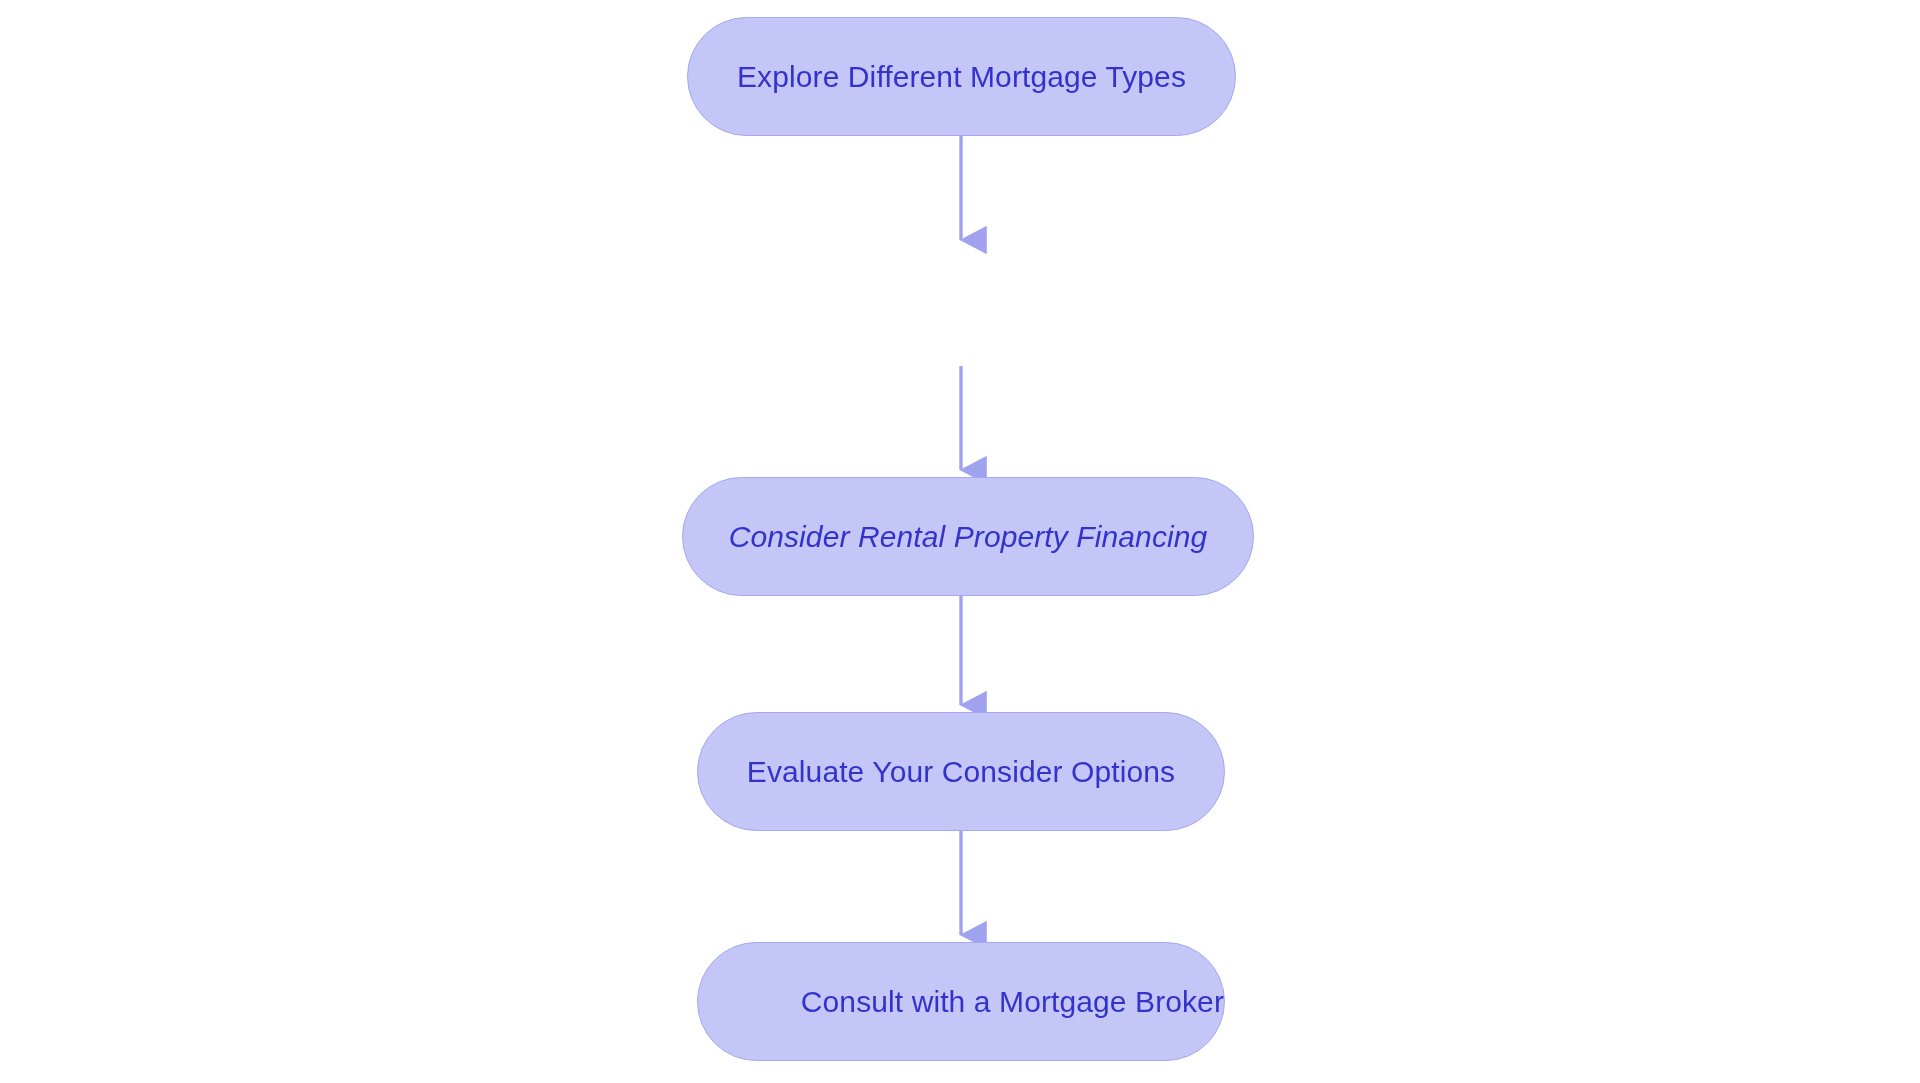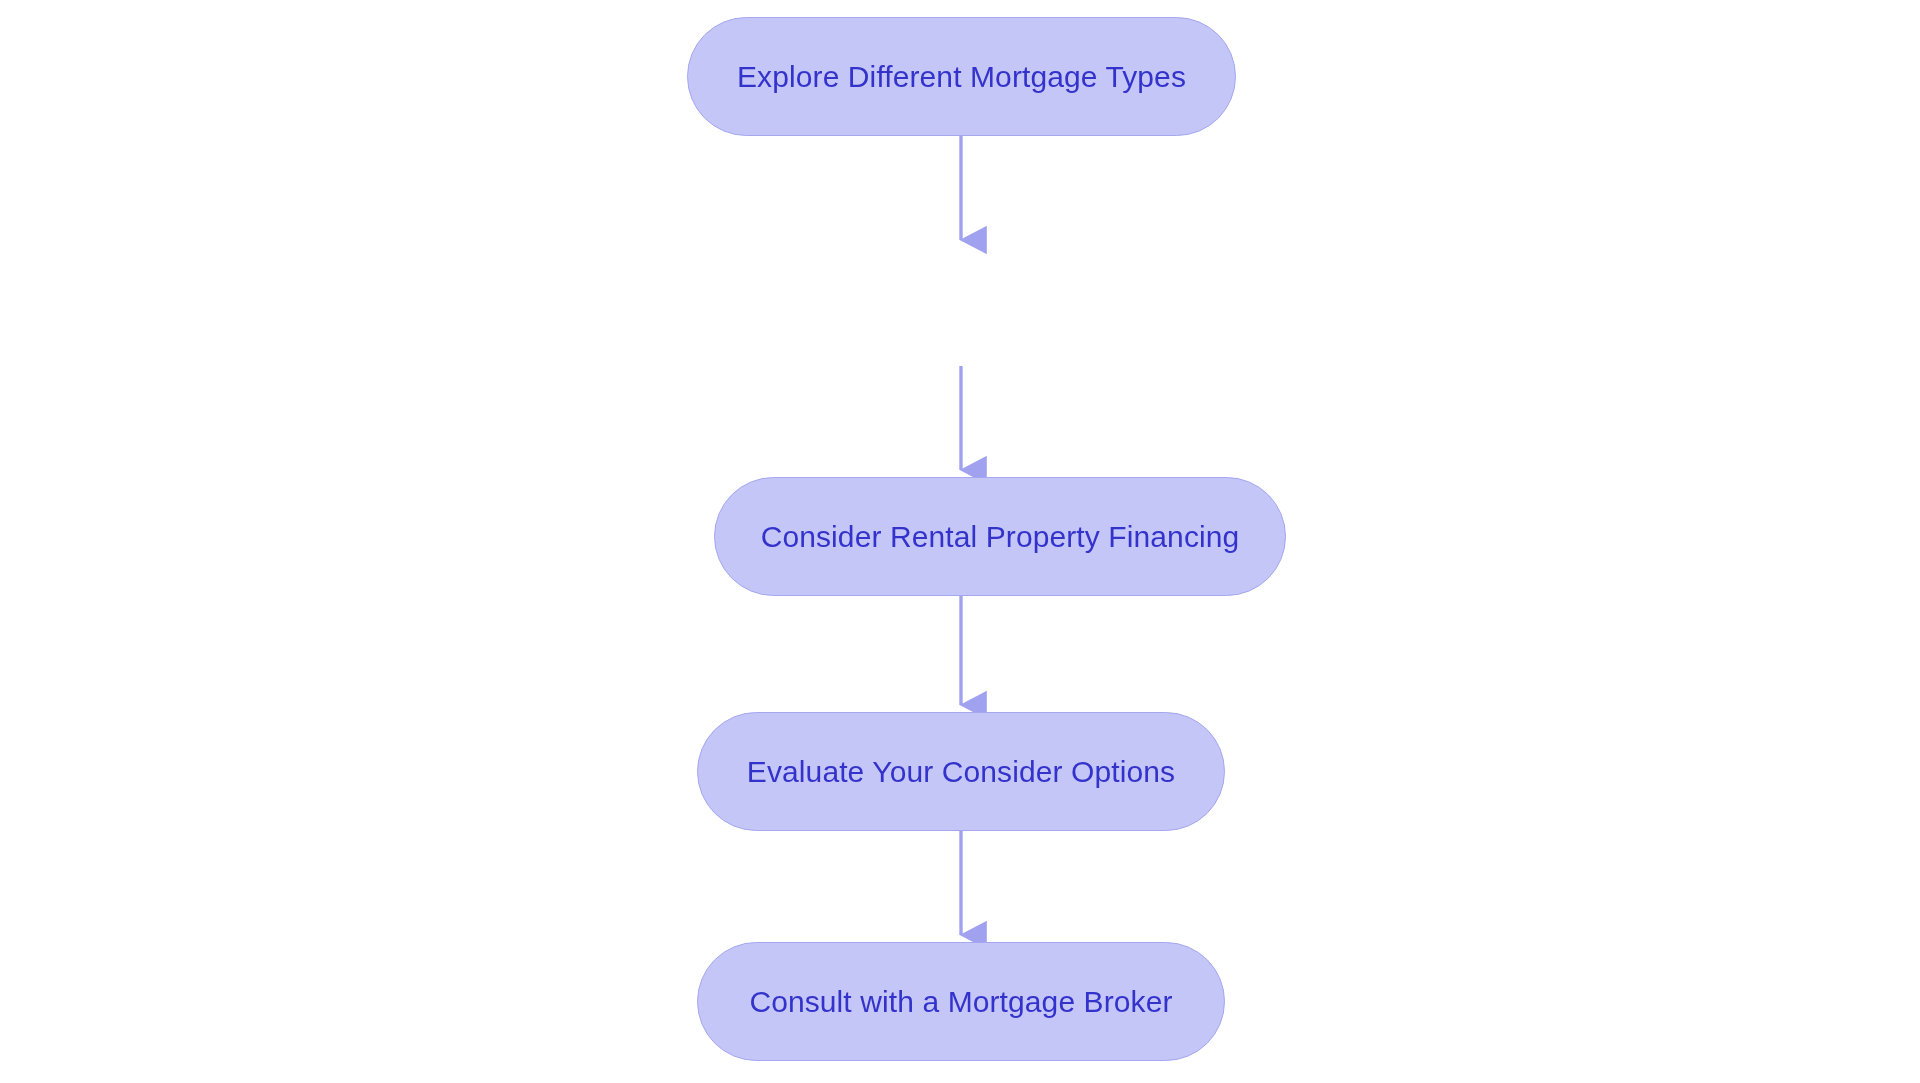--- a/index.html
+++ b/index.html
@@ -63,23 +63,23 @@
     letter-spacing: 0.1px;
     line-height: 1.2;
     white-space: nowrap;
     text-align: center;
     user-select: none;
   }
 
   
   #node-0 { left: 687px; top: 17px;  width: 549px; }
   #node-1 { left: 793px; top: 247px; width: 337px; }
-  #node-2 { left: 714px; top: 477px; width: 572px; }
+  #node-2 { left: 682px; top: 477px; width: 572px; font-style: italic; }
   #node-3 { left: 697px; top: 712px; width: 528px; }
-  #node-4 { left: 697px; top: 942px; width: 528px; }
+  #node-4 { left: 697px; top: 942px; width: 528px; justify-content: flex-end; }
 </style>
 </head>
 <body>
 
 <div id="flow-canvas">
 
   <svg id="connector-layer" viewBox="0 0 1920 1083" width="1920" height="1083" xmlns="http://www.w3.org/2000/svg">
     <defs>
       <marker id="arrowhead" markerWidth="9" markerHeight="9" refX="4.5" refY="8.2" orient="auto" markerUnits="strokeWidth">
         <polygon points="0.3,0.6 8.7,0.6 4.5,8.6" fill="#a0a2f0"></polygon>

